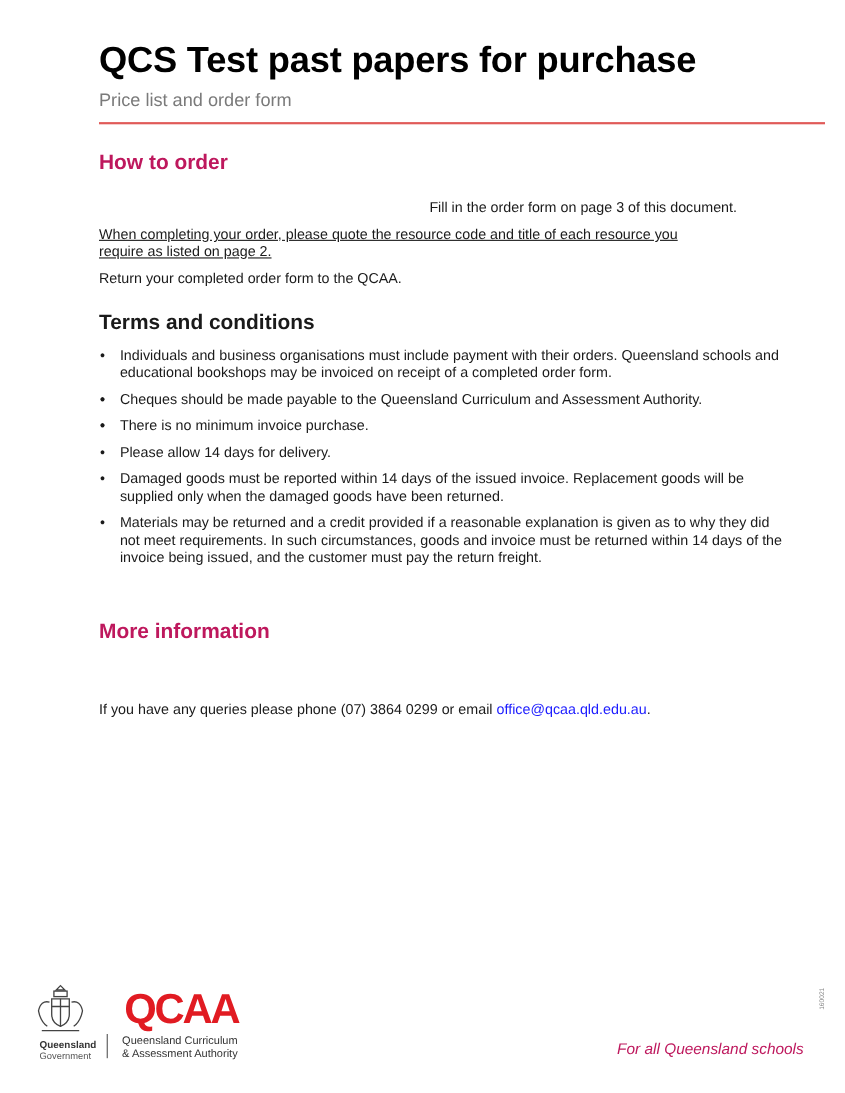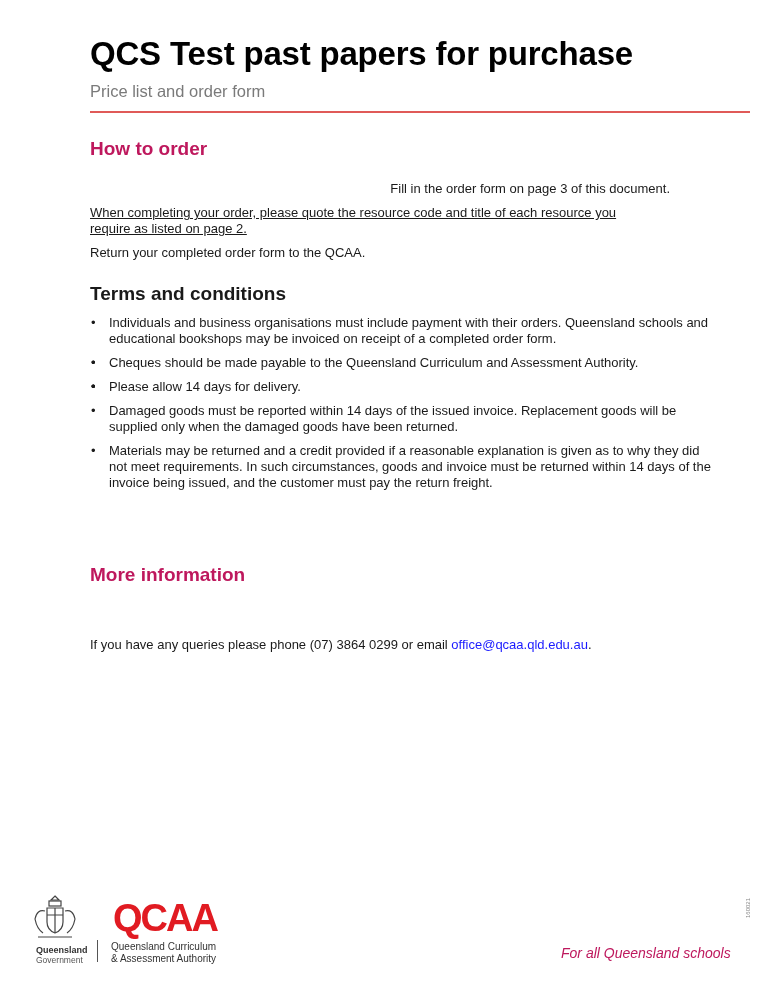--- a/index.html
+++ b/index.html
@@ -36,21 +36,21 @@
 <div class="p" style="top:181px;text-align:right;">Fill in the order form on page 3 of this document.</div>
 <div class="p" style="top:205px;width:560px;text-decoration:underline;">When completing your order, please quote the resource code and title of each resource you require as listed on page 2.</div>
 <div class="p" style="top:245px;">Return your completed order form to the QCAA.</div>
 
 <div class="h2" style="top:283px;">Terms and conditions</div>
 <ul class="bullets">
   <li><span class="dot">•</span><span>Individuals and business organisations must include payment with their orders. Queensland schools and educational bookshops may be invoiced on receipt of a completed order form.</span></li>
   <li><span class="dot">•</span></li>
   <li><span class="dot">•</span><span>Cheques should be made payable to the Queensland Curriculum and Assessment Authority.</span></li>
   <li><span class="dot">•</span></li>
-  <li><span class="dot">•</span></li>
+  <li><span class="dot">•</span><span>There is no minimum invoice purchase.</span></li>
   <li><span class="dot">•</span><span>Please allow 14 days for delivery.</span></li>
   <li><span class="dot">•</span><span>Damaged goods must be reported within 14 days of the issued invoice. Replacement goods will be supplied only when the damaged goods have been returned.</span></li>
   <li><span class="dot">•</span><span>Materials may be returned and a credit provided if a reasonable explanation is given as to why they did not meet requirements. In such circumstances, goods and invoice must be returned within 14 days of the invoice being issued, and the customer must pay the return freight.</span></li>
 </ul>
 
 <div class="h1" style="top:564px;text-align:center;">More information</div>
 <div class="p" style="top:637px;width:640px;">
   <span>If you have any queries please phone (07) 3864 0299 or email </span><a class="link">office@qcaa.qld.edu.au</a><span>.</span>
 </div>
 

